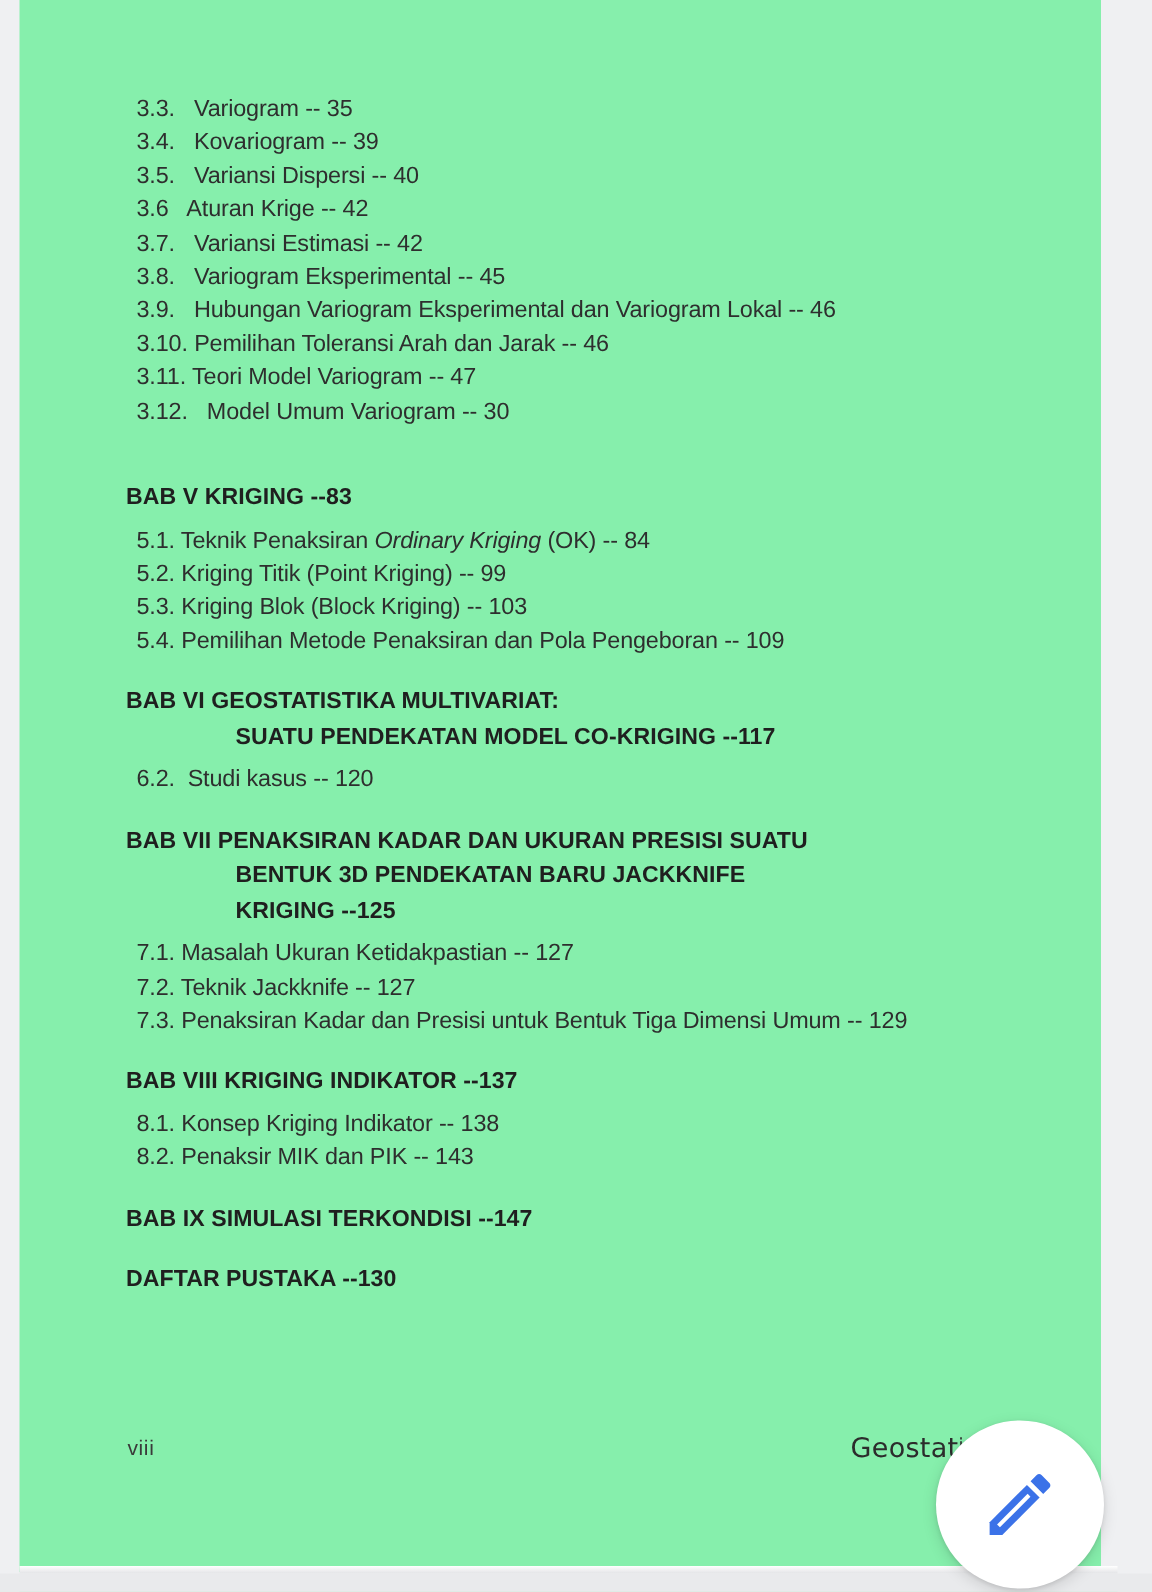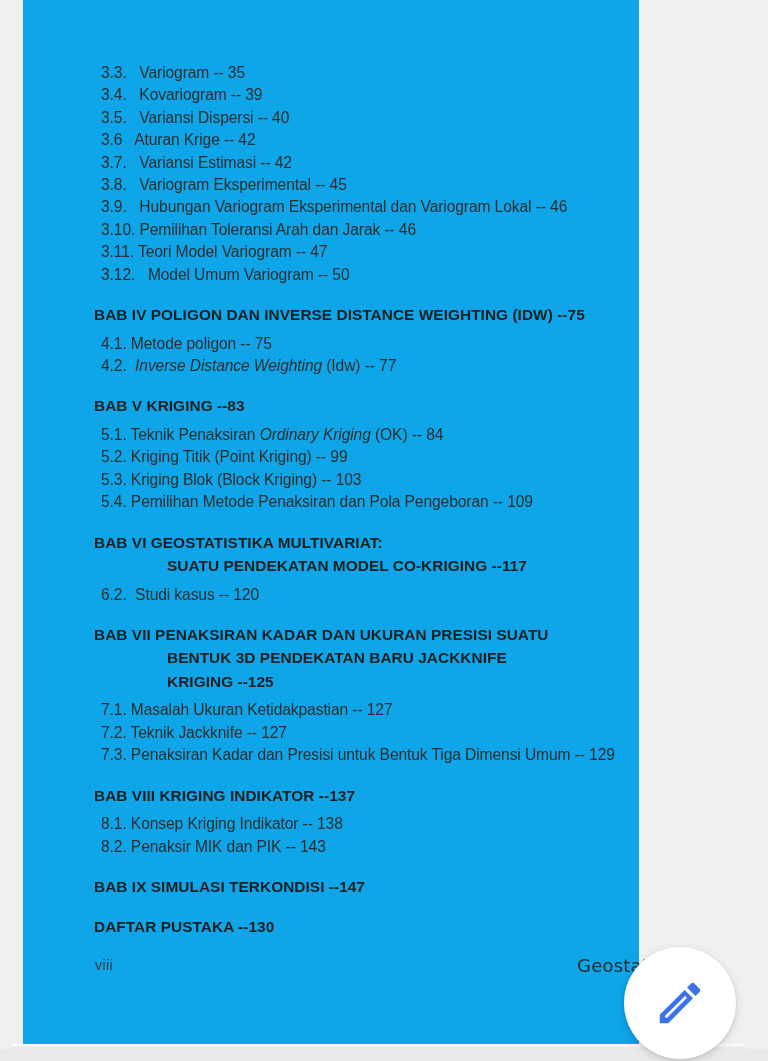--- a/index.html
+++ b/index.html
@@ -22,25 +22,24 @@
     width: 768px;
     height: 1061px;
     background: #eff0f2;
   }
 
   
   #page-sheet {
     position: absolute;
     left: 13px;
     top: 0;
-    width: 616px;
+    width: 721px;
     height: 1048px;
-    background: #0ea5e9;
+    background: #86efac;
     box-shadow: 0 0 0 0 rgba(0,0,0,0);
-    margin-left: 10px;
   }
   
   #page-bottom-shade {
     position: absolute;
     left: 13px;
     top: 1044px;
     width: 732px;
     height: 5px;
     background: linear-gradient(to bottom, #ffffff, #e3e4e6);
   }
@@ -208,38 +207,26 @@
         <div class="entry sub">
           <span class="num">3.10.</span>
           <span>Pemilihan Toleransi Arah dan Jarak -- 46</span>
         </div>
         <div class="entry sub">
           <span class="num">3.11.</span>
           <span>Teori Model Variogram -- 47</span>
         </div>
         <div class="entry sub">
           <span class="num">3.12.</span>
-          &nbsp; <span>Model Umum Variogram -- 50</span>
-        </div>
-      </div>
-
-      <div class="gap-lg"></div>
-
-      <div>
-        <div class="entry bab">BAB IV POLIGON DAN INVERSE DISTANCE WEIGHTING (IDW) --75</div>
-        <div class="gap-sm"></div>
-        <div class="entry sub">
-          <span class="num">4.1.</span>
-          <span>Metode poligon -- 75</span>
-        </div>
-        <div class="entry sub">
-          <span class="num">4.2.</span>
-          &nbsp;<span class="it">Inverse Distance Weighting</span><span> (Idw) -- 77</span>
-        </div>
-      </div>
+          &nbsp; <span>Model Umum Variogram -- 30</span>
+        </div>
+      </div>
+
+      <div class="gap-lg"></div>
+
 
       <div class="gap-lg"></div>
 
       <div>
         <div class="entry bab">BAB V KRIGING --83</div>
         <div class="gap-sm"></div>
         <div class="entry sub">
           <span class="num">5.1.</span>
           <span>Teknik Penaksiran </span><span class="it">Ordinary Kriging</span><span> (OK) -- 84</span>
         </div>

